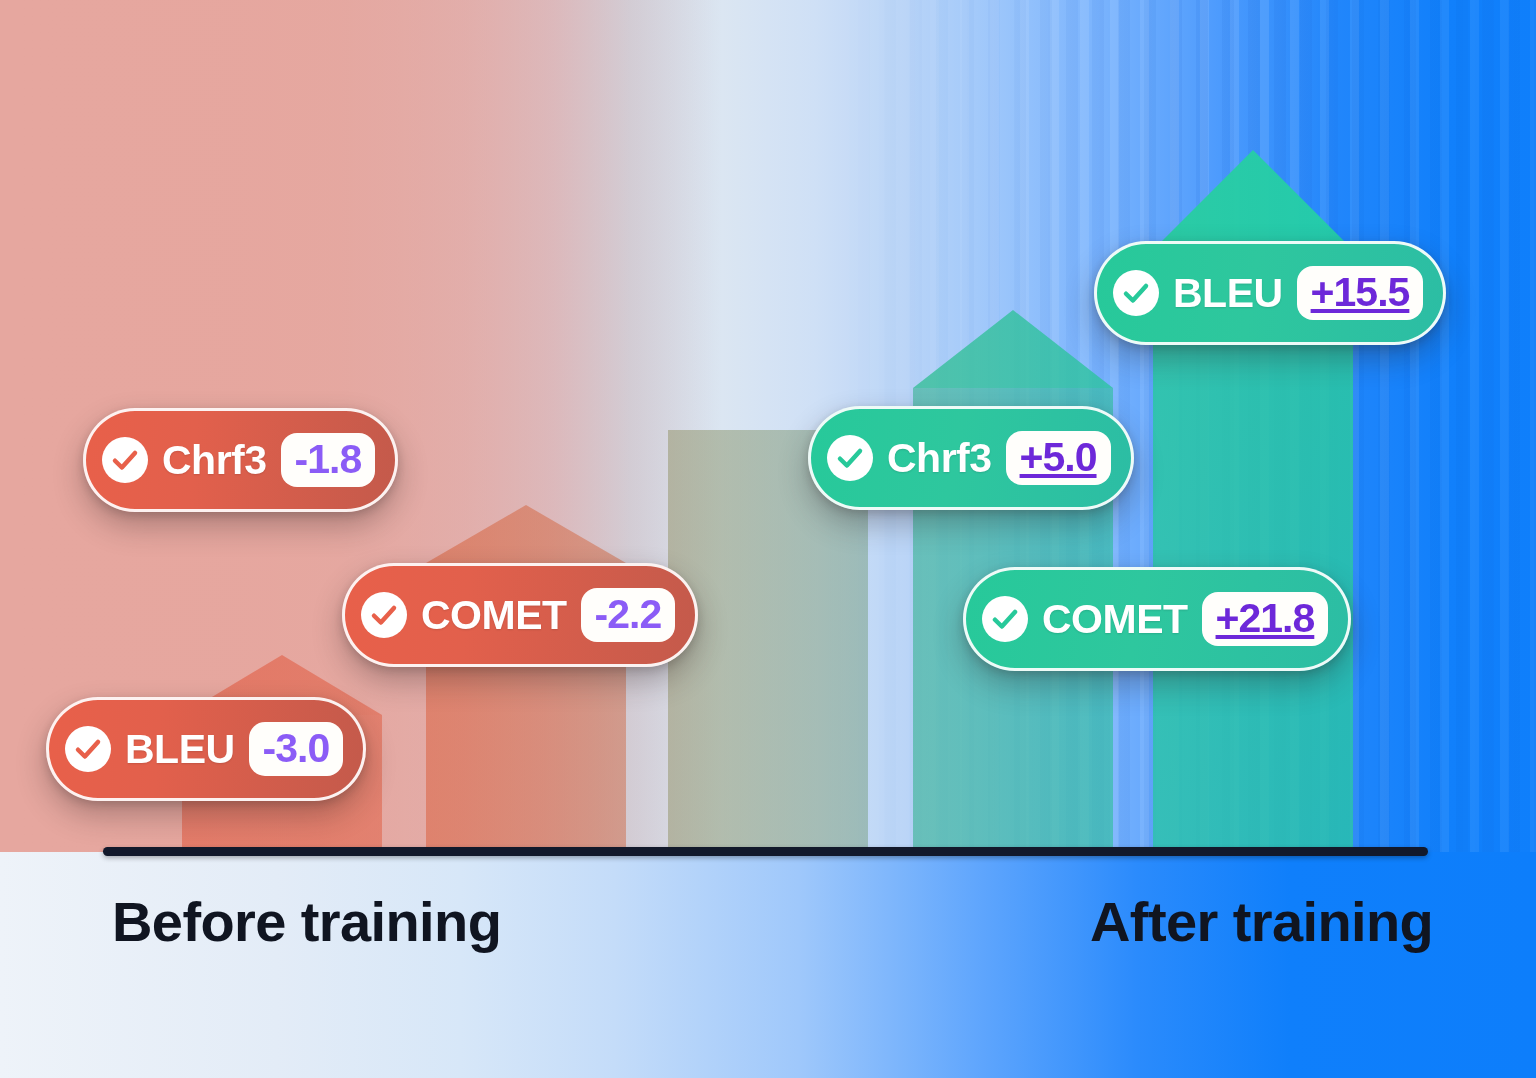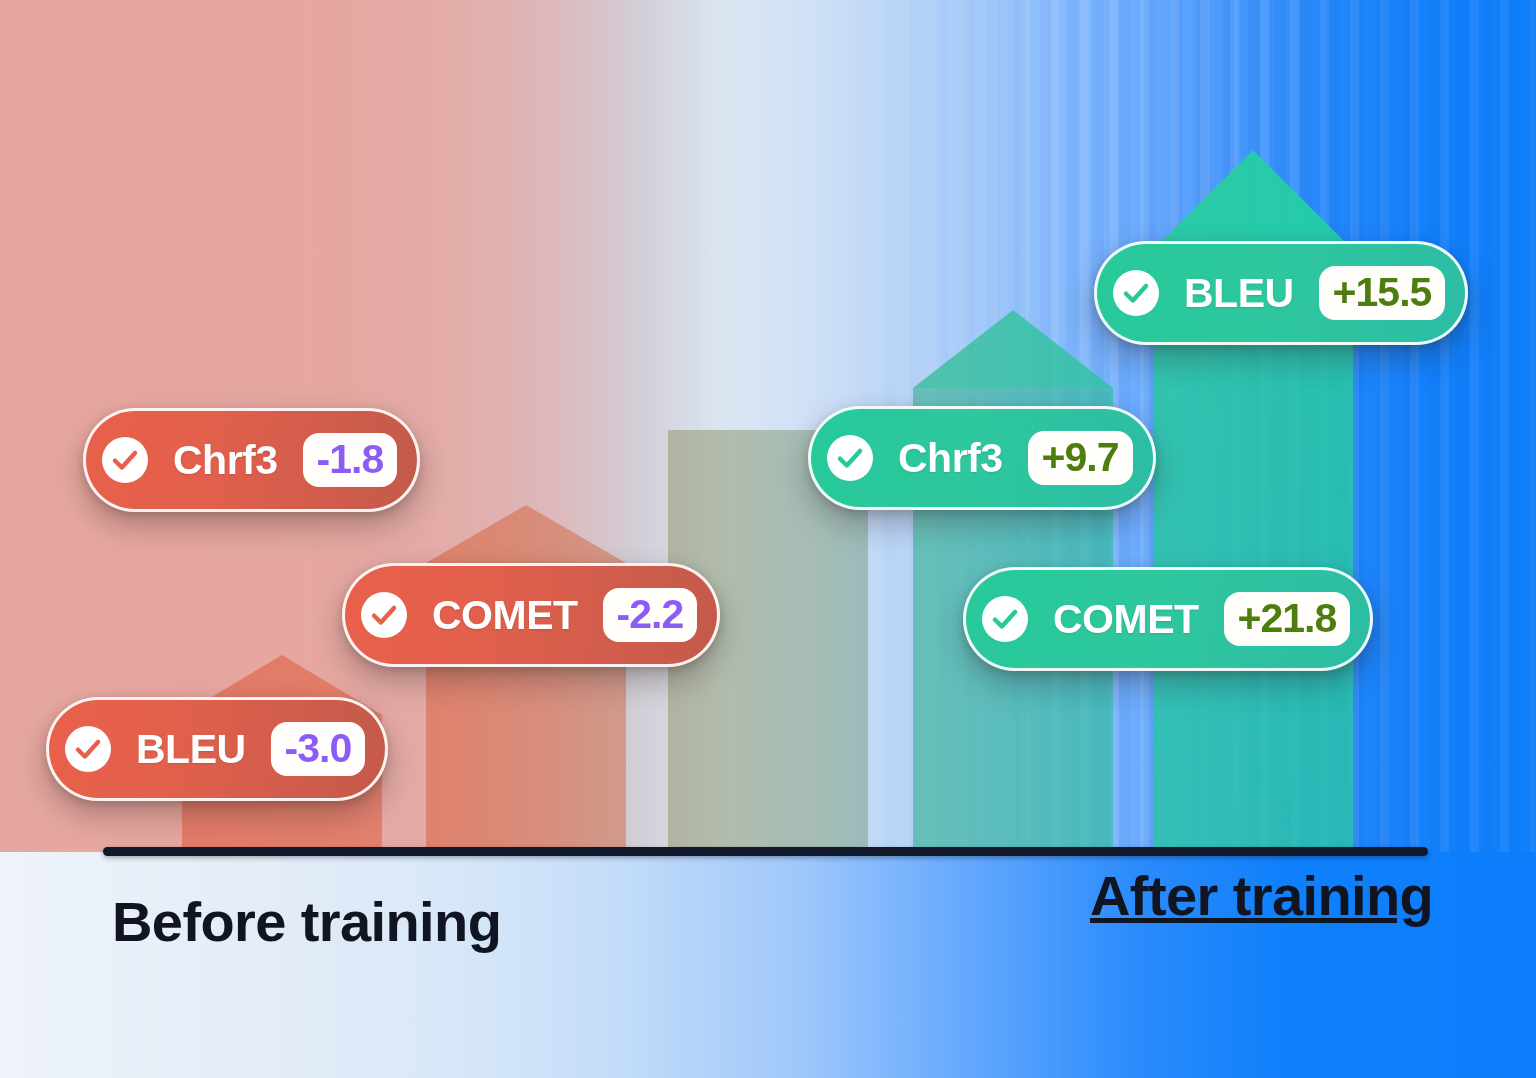--- a/index.html
+++ b/index.html
@@ -88,21 +88,21 @@
   }
 
   
   .pill{
     position:absolute;display:flex;align-items:center;
     border-radius:999px;
     border:3px solid rgba(255,255,255,0.92);
     box-shadow:0 14px 30px rgba(40,30,30,0.30), 0 3px 8px rgba(40,30,30,0.18);
     box-sizing:border-box;
     padding:0 20px 0 16px;
-    gap:25px;
+    gap:14px;
   }
   .pill.neg{
     background:linear-gradient(95deg,#e8604a 0%,#e2604c 35%,#c45a4b 100%);
   }
   .pill.pos{
     background:linear-gradient(100deg,#27c99a 0%,#2ec79e 45%,#2cbda4 100%);
   }
   .pill .check{
     flex:0 0 auto;width:46px;height:46px;border-radius:50%;
     background:#ffffff;display:flex;align-items:center;justify-content:center;
@@ -113,21 +113,21 @@
     color:#fff;font-size:41px;font-weight:bold;letter-spacing:-0.5px;white-space:nowrap;
     text-shadow:0 1px 2px rgba(0,0,0,0.12);
   }
   .pill .value{
     background:#fffefb;border-radius:16px;
     padding:2px 14px 4px 14px;
     font-size:41px;font-weight:bold;letter-spacing:-1px;white-space:nowrap;
     line-height:1.18;
   }
   .pill.neg .value{color:#8b5cf6;}
-  .pill.pos .value{color:#4d7c0f;}
+  .pill.pos .value{color:#6d28d9;text-decoration:underline;}
 </style>
 </head>
 <body>
 
 <div id="stage">
 
   <div class="bg-base"></div>
   <div class="bg-top-left-wash"></div>
   <div class="bg-stripes"></div>
   <div class="bg-stripes2"></div>
@@ -158,21 +158,21 @@
 
   <div class="arrow" style="left:1153px;top:150px;width:200px;height:702px;">
     <div class="head" style="height:100px;background:linear-gradient(90deg,rgba(40,205,160,0.95),rgba(36,206,168,0.95));
                 clip-path:polygon(50% 0%,100% 100%,0% 100%);"></div>
     <div class="body" style="top:100px;background:linear-gradient(180deg,rgba(42,200,162,0.88),rgba(42,196,168,0.80));"></div>
   </div>
 
   <div class="axis" style="left:103px;top:847px;width:1325px;"></div>
 
   <div class="caption" style="left:112px;top:889px;">Before training</div>
-  <div class="caption" style="left:1090px;top:863px;text-decoration:underline;">After training</div>
+  <div class="caption" style="left:1090px;top:889px;">After training</div>
 
   <div class="pill neg" style="left:83px;top:408px;height:104px;">
     <span class="check">
       <svg width="30" height="30" viewBox="0 0 24 24" fill="none" stroke-width="3.6" stroke-linecap="round" stroke-linejoin="round">
           <polyline points="4 12.6 9.5 18 20 6.4"></polyline>
         </svg>
     </span>
     <span class="metric">Chrf3</span>
     <span class="value">-1.8</span>
   </div>
@@ -207,21 +207,21 @@
     <span class="value">+15.5</span>
   </div>
 
   <div class="pill pos" style="left:808px;top:406px;height:104px;">
     <span class="check">
       <svg width="30" height="30" viewBox="0 0 24 24" fill="none" stroke-width="3.6" stroke-linecap="round" stroke-linejoin="round">
           <polyline points="4 12.6 9.5 18 20 6.4"></polyline>
         </svg>
     </span>
     <span class="metric">Chrf3</span>
-    <span class="value">+9.7</span>
+    <span class="value">+5.0</span>
   </div>
 
   <div class="pill pos" style="left:963px;top:567px;height:104px;">
     <span class="check">
       <svg width="30" height="30" viewBox="0 0 24 24" fill="none" stroke-width="3.6" stroke-linecap="round" stroke-linejoin="round">
           <polyline points="4 12.6 9.5 18 20 6.4"></polyline>
         </svg>
     </span>
     <span class="metric">COMET</span>
     <span class="value">+21.8</span>

